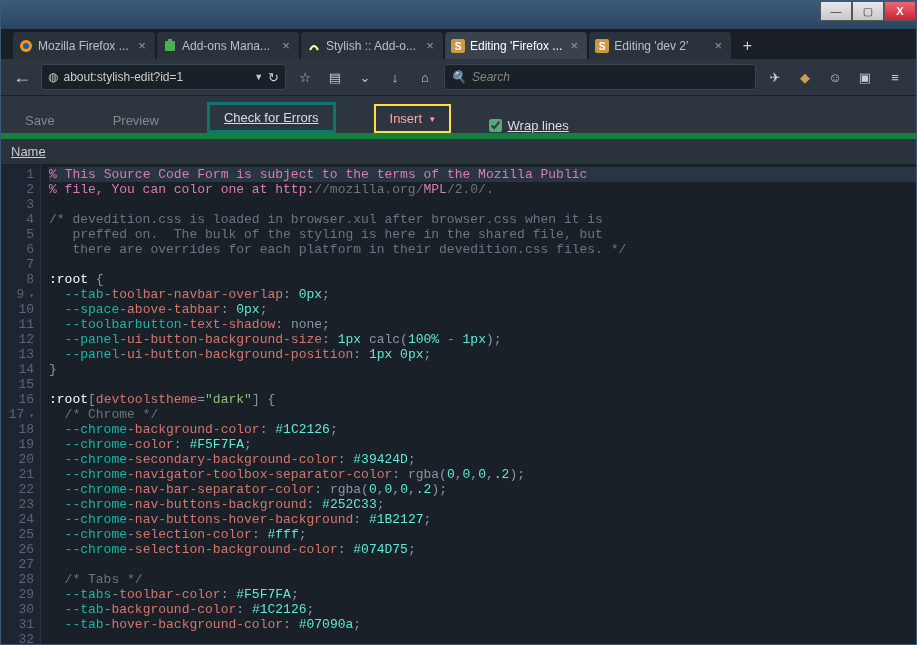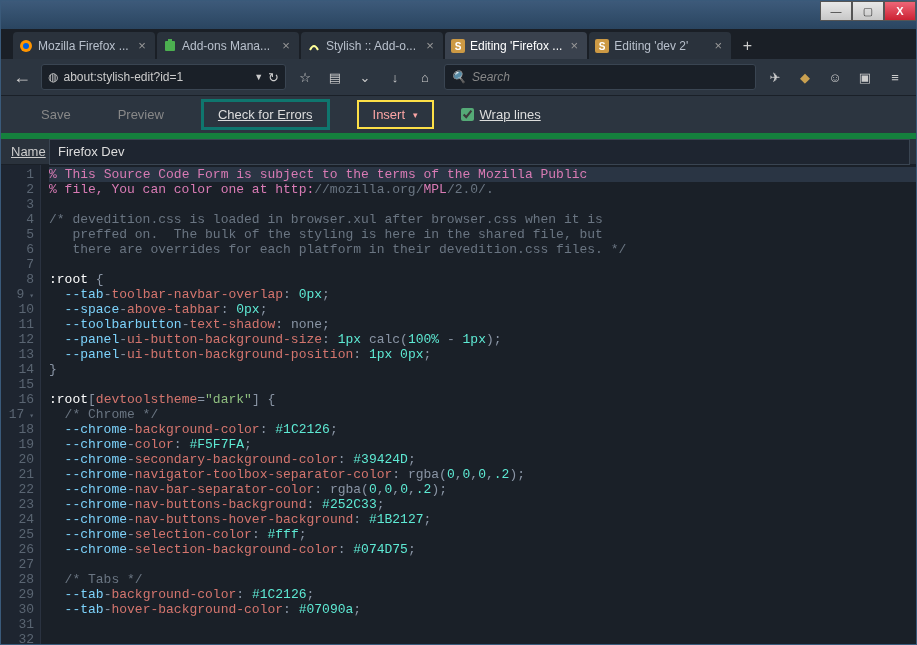--- a/index.html
+++ b/index.html
@@ -18,39 +18,39 @@
 .new-tab { width:28px; height:26px; color:#ccc; display:flex; align-items:center; justify-content:center; font-size:16px; cursor:default; }
 .navbar { height:36px; background:#2c3540; display:flex; align-items:center; padding:0 8px; gap:6px; color:#ccc; }
 .nav-btn { width:26px; height:26px; display:flex; align-items:center; justify-content:center; color:#ccc; cursor:default; }
 .urlbar { flex:0 0 245px; height:26px; background:#1a2028; border:1px solid #3a4552; border-radius:3px; display:flex; align-items:center; padding:0 6px; color:#ccc; font-size:12px; gap:5px; }
 .urlbar .globe { font-size:12px; }
 .urlbar .url { flex:1; }
 .urlbar .dd { font-size:9px; }
 .urlbar .reload { font-size:13px; }
 .icon-row { display:flex; gap:4px; }
 .searchbar { flex:1; height:26px; background:#1a2028; border:1px solid #3a4552; border-radius:3px; display:flex; align-items:center; padding:0 6px; gap:6px; color:#888; font-size:12px; font-style:italic; }
-.toolbar { height:38px; background:#2c3540; display:flex; align-items:center; padding:0 30px; gap:27px; border-top:1px solid #1a2028; }
+.toolbar { height:38px; background:#2c3540; display:flex; align-items:flex-end; padding:0 14px; gap:38px; border-top:1px solid #1a2028; }
 .tool-btn { color:#888; font-size:13px; padding:5px 10px; cursor:default; }
 .tool-btn.enabled { color:#ddd; text-decoration:underline; }
 .tool-btn.boxed { border:3px solid #0f766e; padding:5px 14px; }
 .tool-btn.insert { border:2px solid #fde047; padding:5px 14px; display:flex; align-items:center; gap:8px; color:#fca5a5; }
 .wrap-cb { display:flex; align-items:center; gap:6px; color:#ddd; font-size:13px; }
 .wrap-cb input { accent-color:#5a7; }
 .namebar { height:32px; background:#2a323c; display:flex; align-items:center; border-top:6px solid #15803d; border-bottom:1px solid #1a2028; }
 .name-label { width:48px; padding:0 10px; color:#ccc; font-size:13px; text-decoration:underline; }
 .name-input { flex:1; height:26px; background:#1e2530; border:1px solid #3a4552; margin-right:6px; padding:0 8px; color:#ddd; font-size:13px; outline:none; }
 .editor { flex:1; background:#1a2028; display:flex; overflow:hidden; font-family:Consolas,"Courier New",monospace; font-size:13px; line-height:15px; }
 .gutter { width:40px; background:#1e2530; color:#5a6572; text-align:right; padding:2px 6px 2px 0; border-right:1px solid #2a3240; user-select:none; }
 .gutter .ln { height:15px; }
 .gutter .fold::after { content:" ▾"; font-size:8px; color:#5a6572; }
 .code { flex:1; padding:2px 0 2px 8px; color:#8a95a5; overflow:hidden; }
 .code-line { height:15px; white-space:pre; }
 .code-line.hl { background:#2a3544; }
 .c-pink { color:#d97bb5; }
-.c-prop { color:#7dd3fc; }
+.c-prop { color:#14b8a6; }
 .c-prop2 { color:#d4756e; }
 .c-num { color:#5eead4; }
 .c-sel { color:#ffffff; }
 .c-attr { color:#d4756e; }
 .c-str { color:#8fbf7f; }
 .c-comment { color:#6a7582; }
 svg { display:block; }
 </style>
 </head>
 <body>
@@ -154,21 +154,20 @@
       <span style="font-size:9px">▾</span>
     </div>
     <label class="wrap-cb">
       <input type="checkbox" checked="" style="">
       <span style="text-decoration:underline">Wrap lines</span>
     </label>
   </div>
 
   <div class="namebar">
     <div class="name-label">Name</div>
-    <input class="name-input" value="Firefox Dev" style="">
   </div>
 
   <div class="editor">
     <div class="gutter" id="gutter">
         <div class="ln">1</div>
         <div class="ln">2</div>
         <div class="ln">3</div>
         <div class="ln">4</div>
         <div class="ln">5</div>
         <div class="ln">6</div>
@@ -221,17 +220,18 @@
         <div class="code-line">  <span class="c-prop">--chrome</span>-<span class="c-prop2">color</span>: <span class="c-num">#F5F7FA</span>;</div>
         <div class="code-line">  <span class="c-prop">--chrome</span>-<span class="c-prop2">secondary-background-color</span>: <span class="c-num">#39424D</span>;</div>
         <div class="code-line">  <span class="c-prop">--chrome</span>-<span class="c-prop2">navigator-toolbox-separator-color</span>: rgba(<span class="c-num">0</span>,<span class="c-num">0</span>,<span class="c-num">0</span>,<span class="c-num">.2</span>);</div>
         <div class="code-line">  <span class="c-prop">--chrome</span>-<span class="c-prop2">nav-bar-separator-color</span>: rgba(<span class="c-num">0</span>,<span class="c-num">0</span>,<span class="c-num">0</span>,<span class="c-num">.2</span>);</div>
         <div class="code-line">  <span class="c-prop">--chrome</span>-<span class="c-prop2">nav-buttons-background</span>: <span class="c-num">#252C33</span>;</div>
         <div class="code-line">  <span class="c-prop">--chrome</span>-<span class="c-prop2">nav-buttons-hover-background</span>: <span class="c-num">#1B2127</span>;</div>
         <div class="code-line">  <span class="c-prop">--chrome</span>-<span class="c-prop2">selection-color</span>: <span class="c-num">#fff</span>;</div>
         <div class="code-line">  <span class="c-prop">--chrome</span>-<span class="c-prop2">selection-background-color</span>: <span class="c-num">#074D75</span>;</div>
         <div class="code-line"></div>
         <div class="code-line">  <span class="c-comment">/* Tabs */</span></div>
+        <div class="code-line">  <span class="c-prop">--tabs</span>-<span class="c-prop2">toolbar-color</span>: <span class="c-num">#F5F7FA</span>;</div>
         <div class="code-line">  <span class="c-prop">--tab</span>-<span class="c-prop2">background-color</span>: <span class="c-num">#1C2126</span>;</div>
         <div class="code-line">  <span class="c-prop">--tab</span>-<span class="c-prop2">hover-background-color</span>: <span class="c-num">#07090a</span>;</div>
       </div>
   </div>
 </div>
 
 </body></html>

